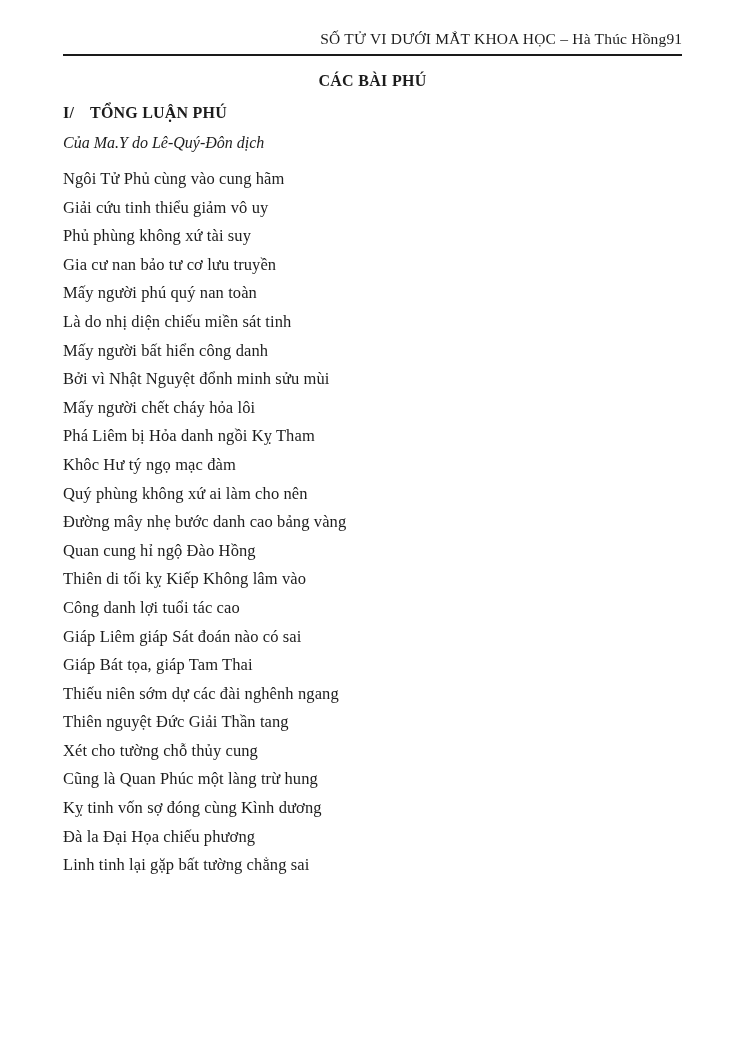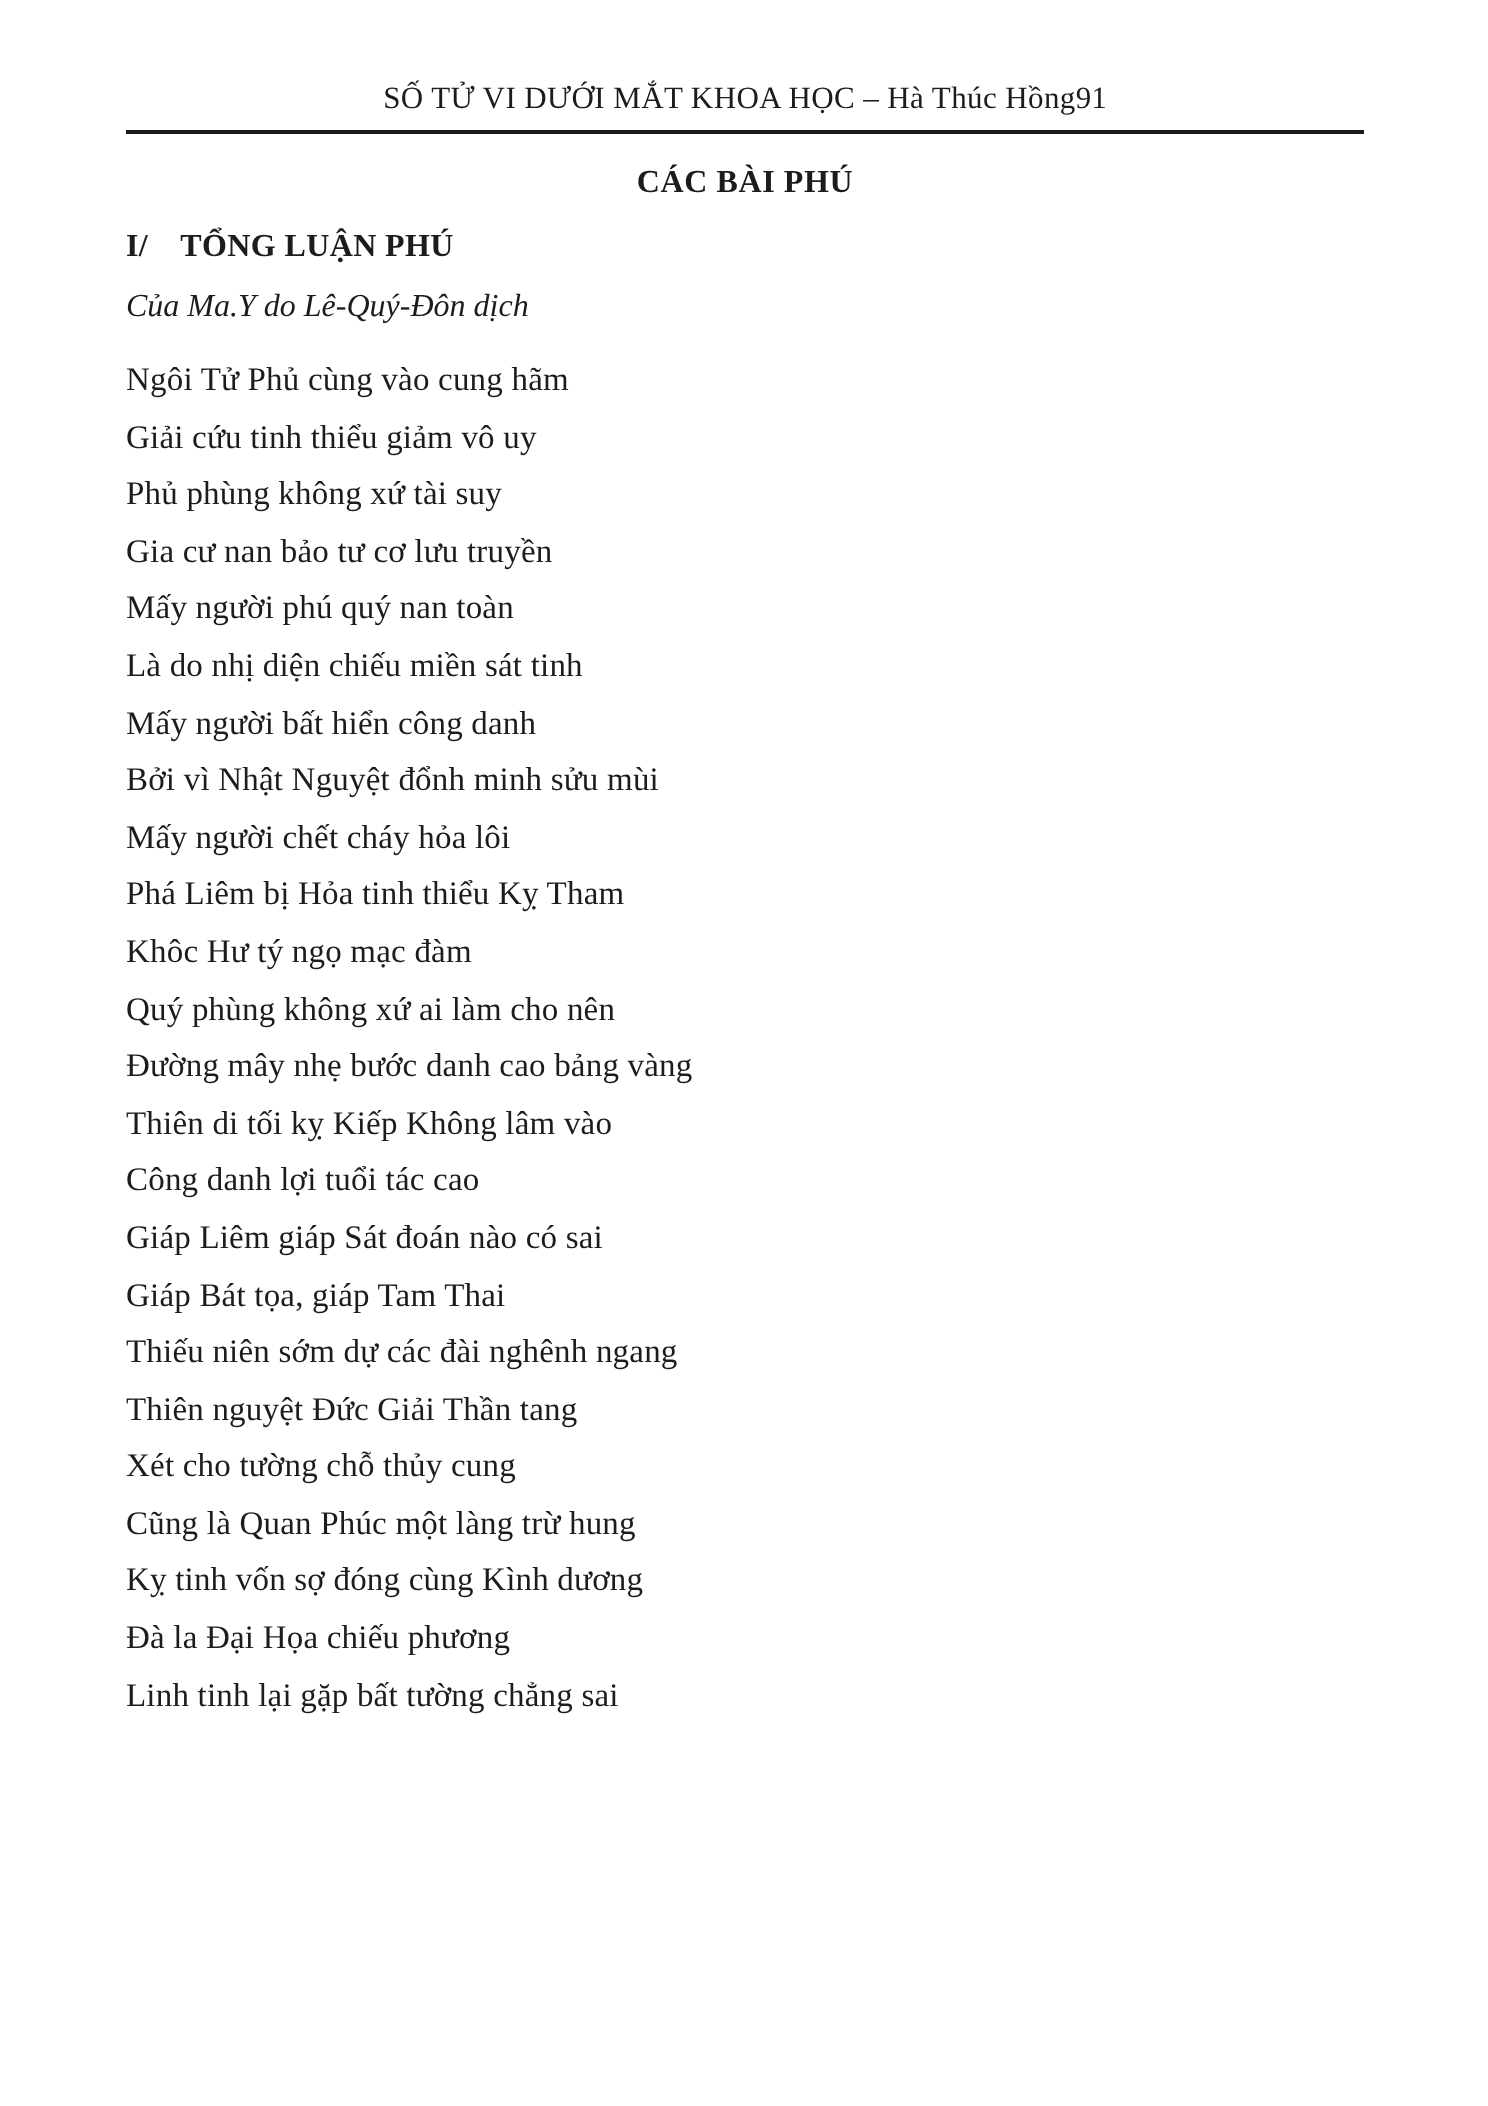--- a/index.html
+++ b/index.html
@@ -14,23 +14,23 @@
     background: #ffffff;
     font-family: "Liberation Serif", "DejaVu Serif", serif;
     color: #1c1c1c;
     overflow: hidden;
   }
   .content {
     padding: 0 62px 0 63px;
   }
   .header-row {
     display: flex;
-    justify-content: center;
+    justify-content: flex-end;
     align-items: flex-end;
-    padding-top: 41px;
+    padding-top: 30px;
     padding-bottom: 6px;
     border-bottom: 2px solid #1a1a1a;
   }
   .header-title {
     font-size: 15.5px;
     letter-spacing: 0.2px;
     white-space: nowrap;
   }
   .header-pagenum {
     font-size: 15.5px;
@@ -91,24 +91,25 @@
     <div class="verse-body">
         <p class="verse-line">Ngôi Tử Phủ cùng vào cung hãm</p>
         <p class="verse-line">Giải cứu tinh thiểu giảm vô uy</p>
         <p class="verse-line">Phủ phùng không xứ tài suy</p>
         <p class="verse-line">Gia cư nan bảo tư cơ lưu truyền</p>
         <p class="verse-line">Mấy người phú quý nan toàn</p>
         <p class="verse-line">Là do nhị diện chiếu miền sát tinh</p>
         <p class="verse-line">Mấy người bất hiển công danh</p>
         <p class="verse-line">Bởi vì Nhật Nguyệt đổnh minh sửu mùi</p>
         <p class="verse-line">Mấy người chết cháy hỏa lôi</p>
-        <p class="verse-line">Phá Liêm bị Hỏa tinh thiểu Kỵ Tham</p>
+        <p class="verse-line">Phá Liêm bị Hỏa danh ngồi Kỵ Tham</p>
         <p class="verse-line">Khôc Hư tý ngọ mạc đàm</p>
         <p class="verse-line">Quý phùng không xứ ai làm cho nên</p>
         <p class="verse-line">Đường mây nhẹ bước danh cao bảng vàng</p>
+        <p class="verse-line">Quan cung hỉ ngộ Đào Hồng</p>
         <p class="verse-line">Thiên di tối kỵ Kiếp Không lâm vào</p>
         <p class="verse-line">Công danh lợi tuổi tác cao</p>
         <p class="verse-line">Giáp Liêm giáp Sát đoán nào có sai</p>
         <p class="verse-line">Giáp Bát tọa, giáp Tam Thai</p>
         <p class="verse-line">Thiếu niên sớm dự các đài nghênh ngang</p>
         <p class="verse-line">Thiên nguyệt Đức Giải Thần tang</p>
         <p class="verse-line">Xét cho tường chỗ thủy cung</p>
         <p class="verse-line">Cũng là Quan Phúc một làng trừ hung</p>
         <p class="verse-line">Kỵ tinh vốn sợ đóng cùng Kình dương</p>
         <p class="verse-line">Đà la Đại Họa chiếu phương</p>

